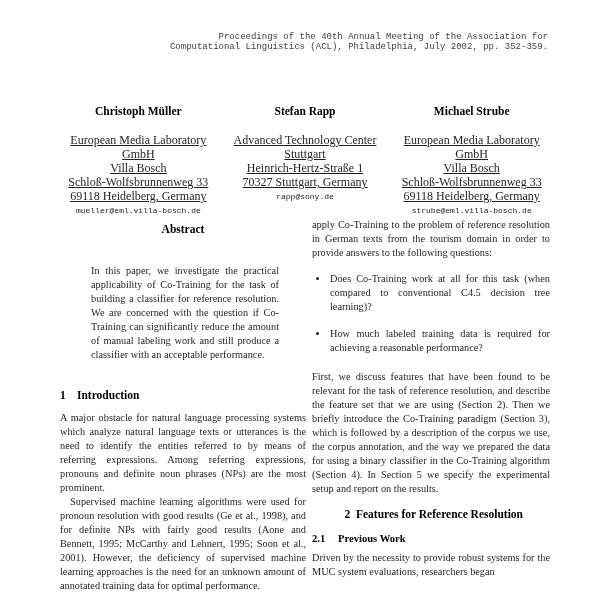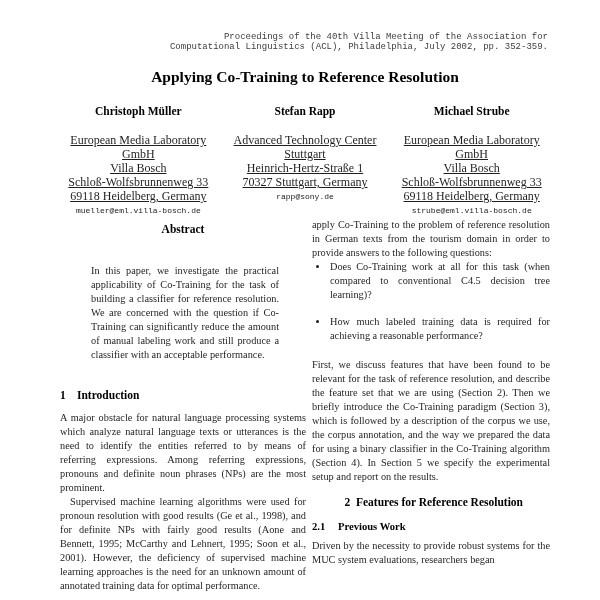--- a/index.html
+++ b/index.html
@@ -80,35 +80,34 @@
     font-weight: bold;
     font-size: 10.6px;
     line-height: 13px;
     margin: 11px 0 6px;
     text-align: left;
     color: #000;
   }
   .sec-num { display: inline-block; min-width: 17px; }
   .subsec-heading .sec-num { min-width: 26px; }
   .indent { text-indent: 10px; }
-  .bullets { margin: 0 0 15px; padding-left: 17px; }
+  .bullets { margin: 12px 0 15px; padding-left: 17px; }
   .bullets li { margin-bottom: 13px; padding-left: 1px; }
   .bullets li:last-child { margin-bottom: 0; }
 </style>
 </head>
 <body>
 
 <div class="page">
 
   <div class="proc-header">
-    <div>Proceedings of the 40th Villa Meeting of the Association for</div>
+    <div>Proceedings of the 40th Annual Meeting of the Association for</div>
     <div>Computational Linguistics (ACL), Philadelphia, July 2002, pp. 352-359.</div>
   </div>
 
-  <h1 class="title">Applying Co-Training to Reference Resolution</h1>
 
   <div class="authors">
     <div class="author">
       <div class="author-name">Christoph Müller</div>
       <div class="affil-line">European Media Laboratory GmbH</div>
       <div class="affil-line">Villa Bosch</div>
       <div class="affil-line">Schloß-Wolfsbrunnenweg 33</div>
       <div class="affil-line">69118 Heidelberg, Germany</div>
       <div class="author-email">mueller@eml.villa-bosch.de</div>
     </div>

